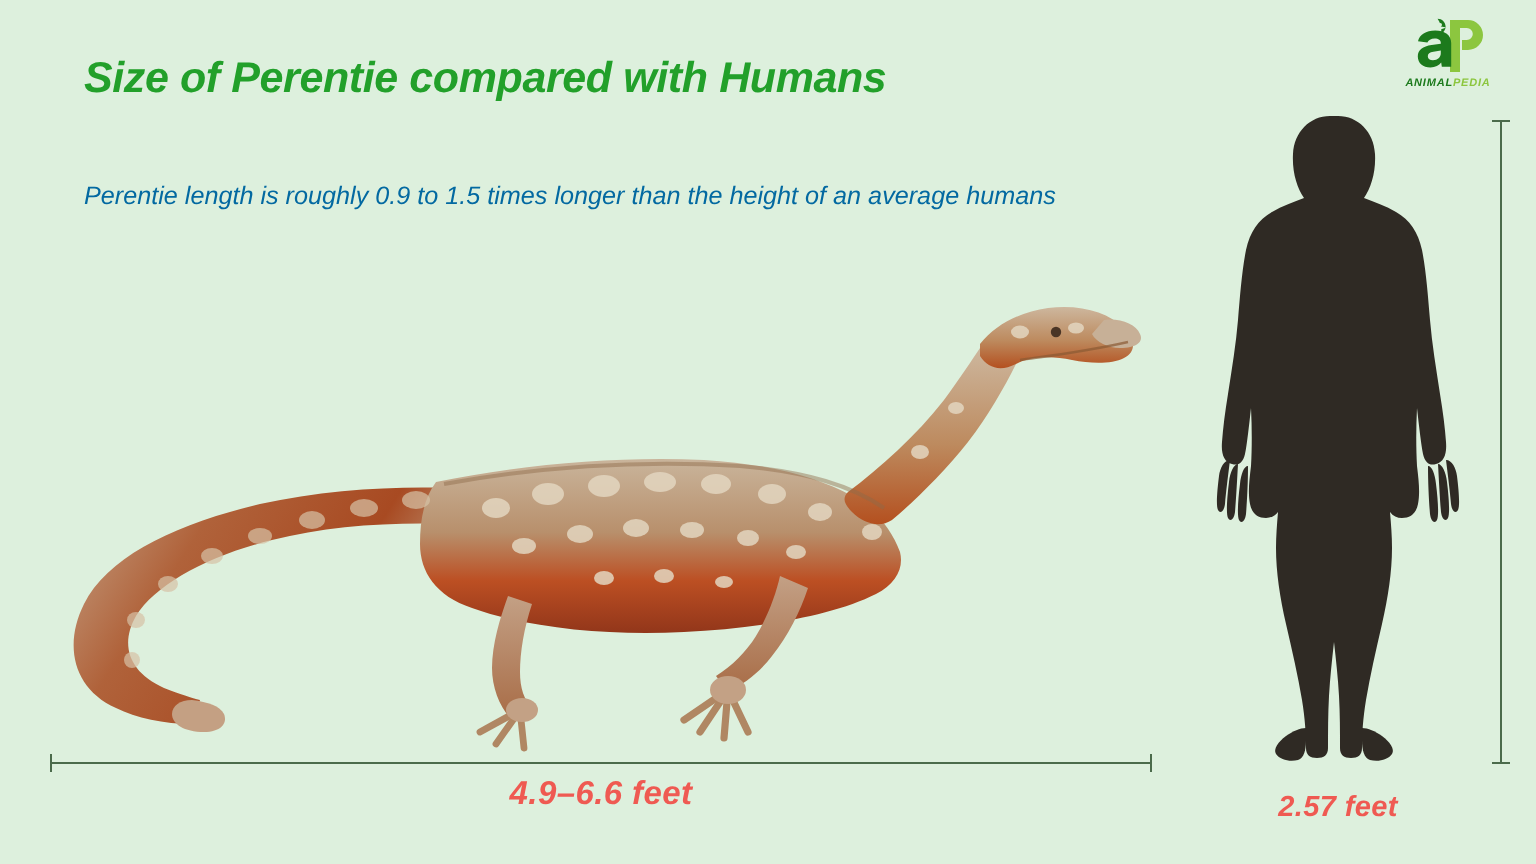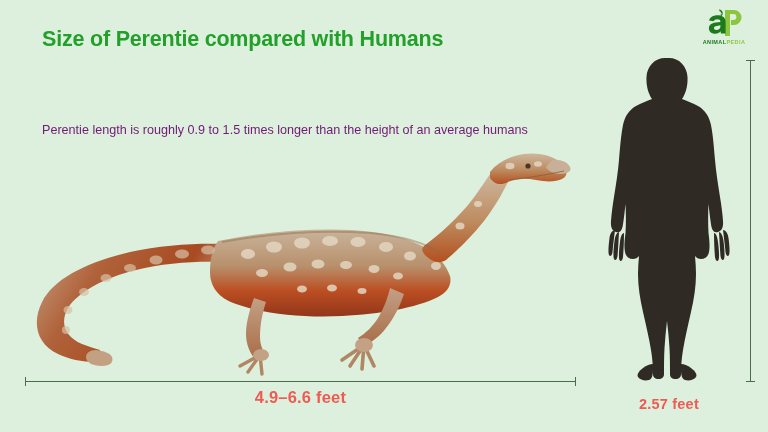--- a/index.html
+++ b/index.html
@@ -12,20 +12,21 @@
     overflow: hidden;
     font-family: "Liberation Sans", sans-serif;
     background: #ddf0dd;
   }
   #infographic {
     position: relative;
     width: 768px;
     height: 432px;
     background: #ddf0dd;
     overflow: hidden;
+    font-style: italic;
   }
 
   
   #logo {
     position: absolute;
     top: 6px;
     right: 8px;
     width: 72px;
     height: 46px;
     text-align: center;
@@ -56,22 +57,21 @@
     letter-spacing: -0.2px;
     white-space: nowrap;
   }
   #subtitle {
     position: absolute;
     left: 42px;
     top: 88px;
     width: 585px;
     font-size: 12.6px;
     line-height: 21px;
-    color: #701a75;
-    margin-top: 32px;
+    color: #0369a1;
   }
 
   
   #lizard-figure {
     position: absolute;
     left: 12px;
     top: 126px;
     width: 570px;
     height: 250px;
   }

